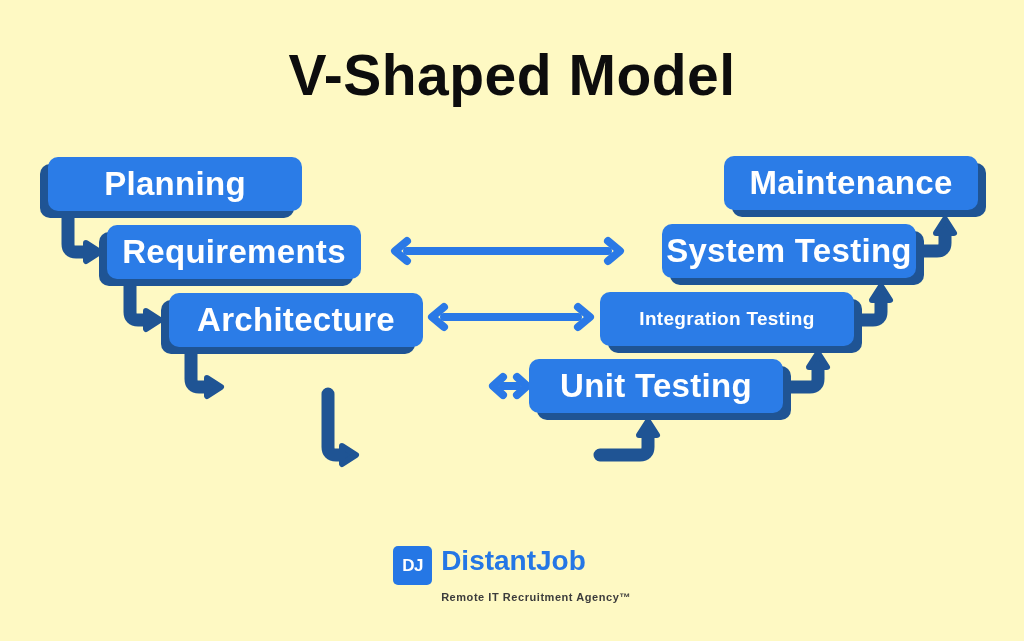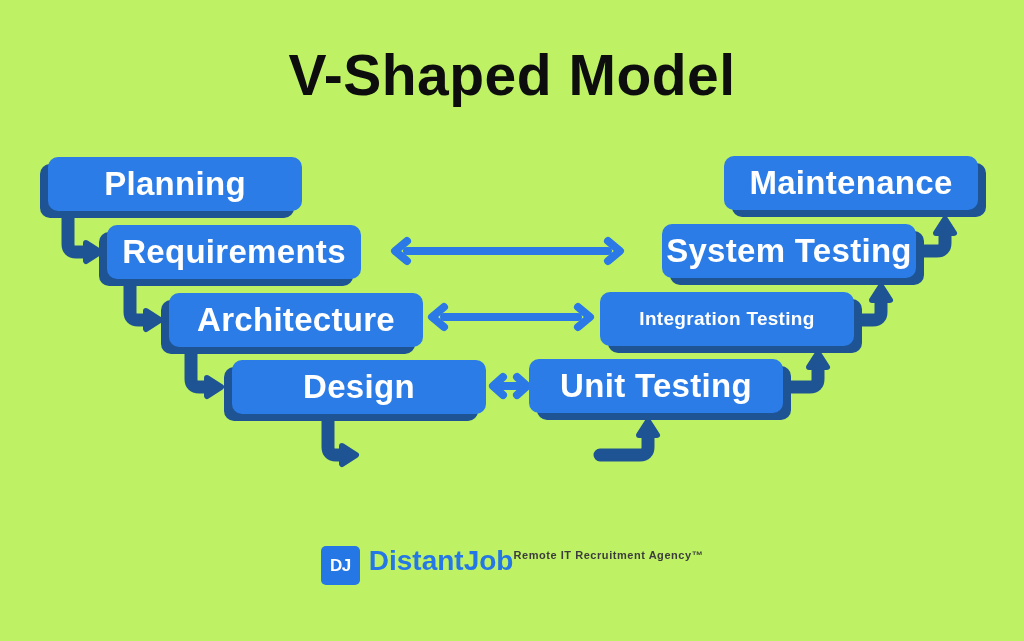--- a/index.html
+++ b/index.html
@@ -9,21 +9,21 @@
     --double-arrow:#2A79E6;
     --title:#0D0D0D;
     --logo-blue:#2577E5;
     --tagline:#3C3C3C;
   }
   *{margin:0;padding:0;box-sizing:border-box;}
   html,body{background:#f3f3f3;font-family:"Liberation Sans", sans-serif;}
   .canvas{
     position:relative;
     width:1024px;height:641px;
-    background:#bef264;
+    background:#fef9c3;
     overflow:hidden;
     margin:0 auto;
   }
   .title{
     position:absolute;
     top:42px;left:0;width:100%;
     text-align:center;
     font-size:57px;
     font-weight:800;
     letter-spacing:0.5px;
@@ -85,21 +85,21 @@
     z-index:3;
   }
   .logo-badge{
     width:39px;height:39px;
     border-radius:5px;
     background:var(--logo-blue);
     color:#ffffff;
     display:flex;align-items:center;justify-content:center;
     font-weight:700;font-size:17px;letter-spacing:-0.5px;
   }
-  .logo-text-col{display:flex;flex-direction:row;}
+  .logo-text-col{display:flex;flex-direction:column;gap:13px;}
   .logo-name{
     color:var(--logo-blue);
     font-weight:700;
     font-size:28px;
     line-height:1.05;
   }
   .logo-tagline{
     color:var(--tagline);
     font-weight:700;
     font-size:11px;
@@ -160,23 +160,20 @@
 
   <div class="pbox sh-left b-planning">
     <span>Planning</span>
   </div>
   <div class="pbox sh-left b-requirements">
     <span>Requirements</span>
   </div>
   <div class="pbox sh-left b-architecture">
     <span>Architecture</span>
   </div>
-  <div class="pbox sh-left b-design">
-    <span>Design</span>
-  </div>
 
   <div class="pbox sh-right b-system">
     <span>System Testing</span>
   </div>
   <div class="pbox sh-right b-maintenance">
     <span>Maintenance</span>
   </div>
   <div class="pbox sh-right b-integration">
     <span>Integration Testing</span>
   </div>

